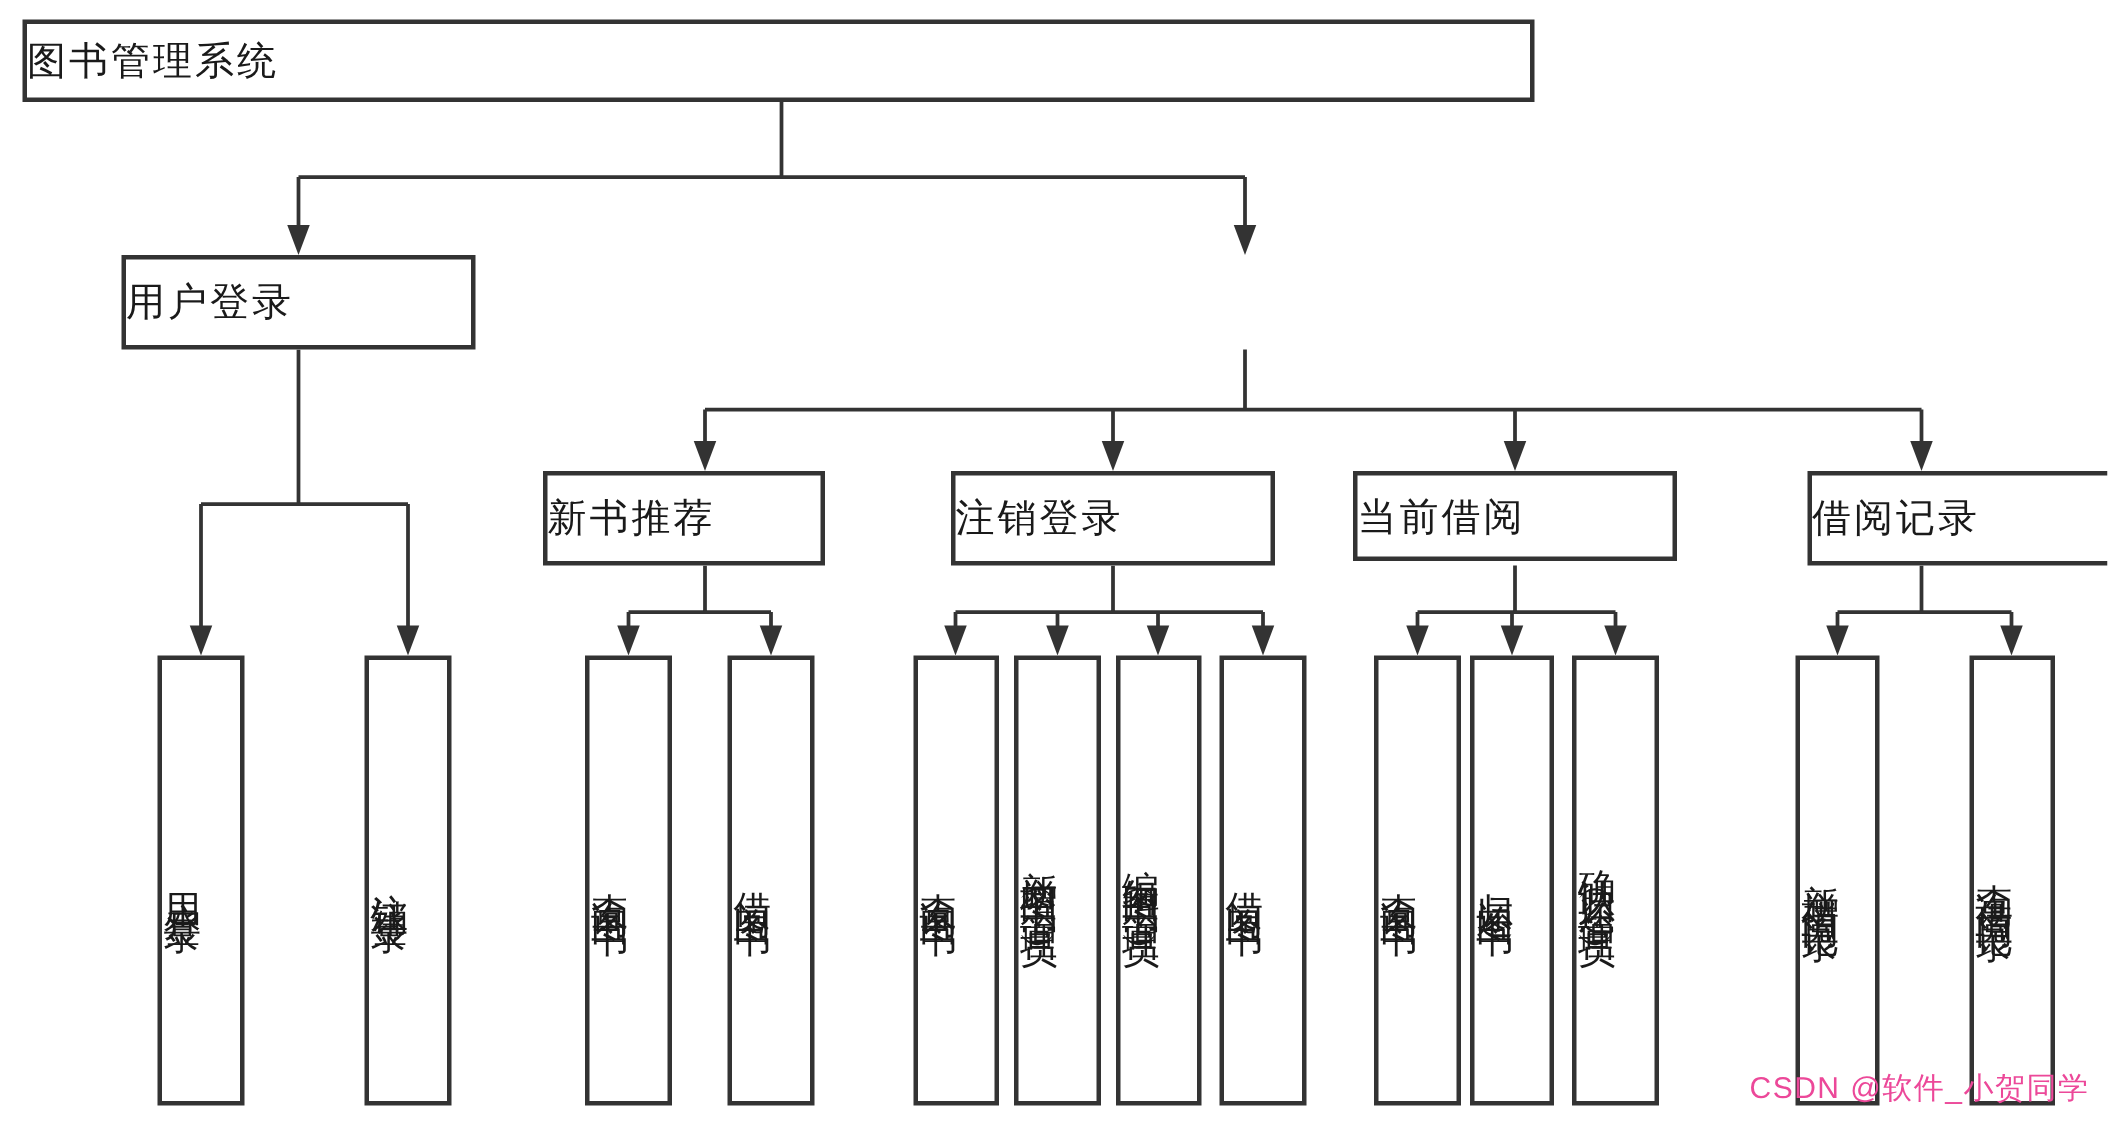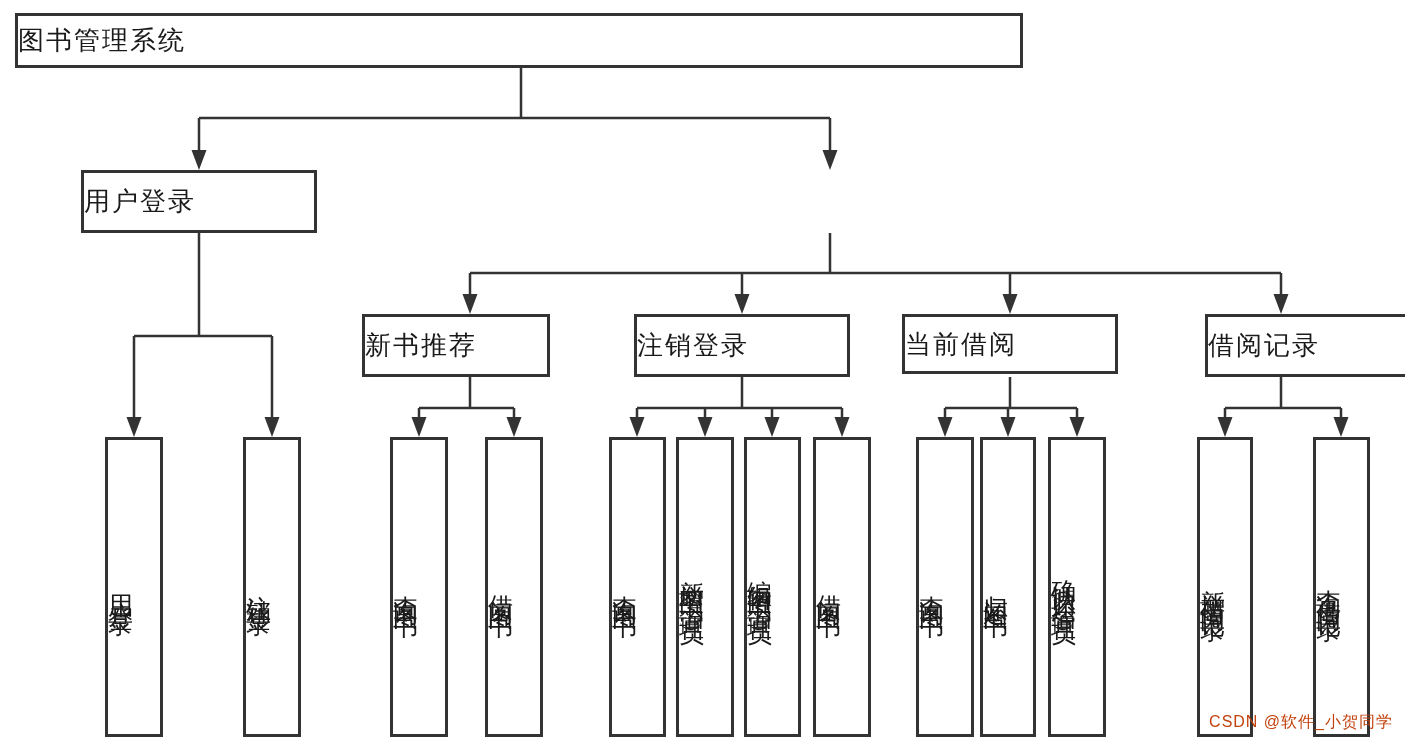--- a/index.html
+++ b/index.html
@@ -33,23 +33,23 @@
     writing-mode: vertical-lr;
     text-orientation: mixed;
     font-size: 25px;
     line-height: 1;
     letter-spacing: 6px;
   }
   .watermark {
     position: absolute;
     top: 712px;
     right: 12px;
-    font-size: 16px;
+    font-size: 20px;
     letter-spacing: 1px;
-    color: #c2410c;
+    color: #ec4899;
     white-space: nowrap;
     z-index: 5;
   }
 </style>
 </head>
 <body>
 
 <div class="stage">
 
   <svg class="wires" width="1405" height="747" viewBox="0 0 1405 747">

